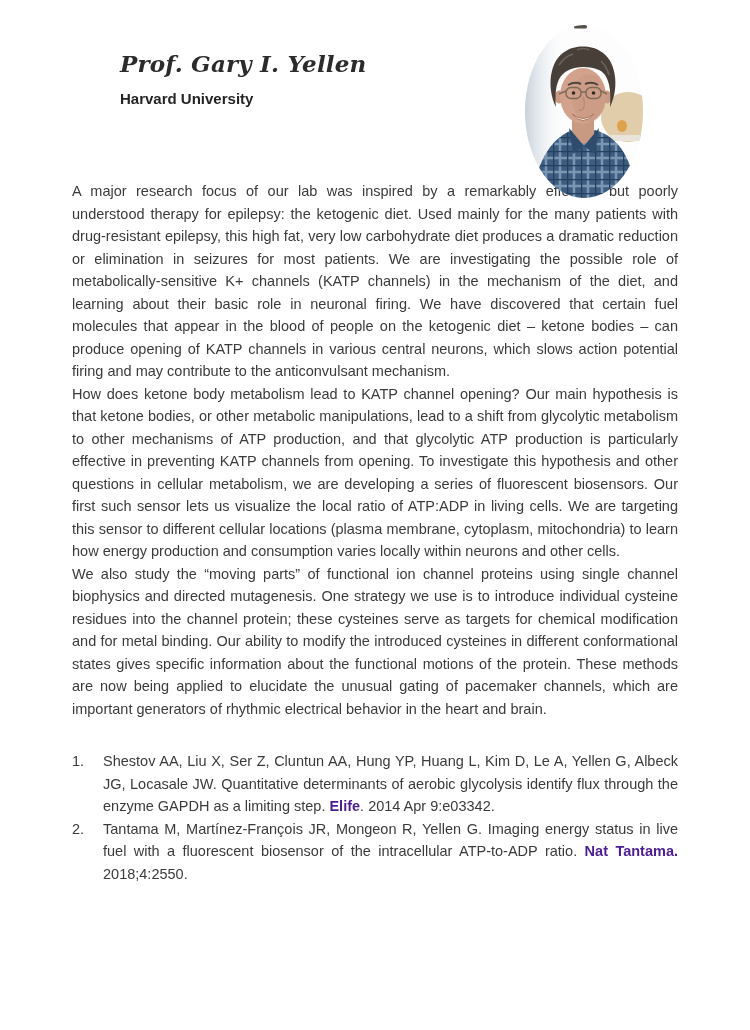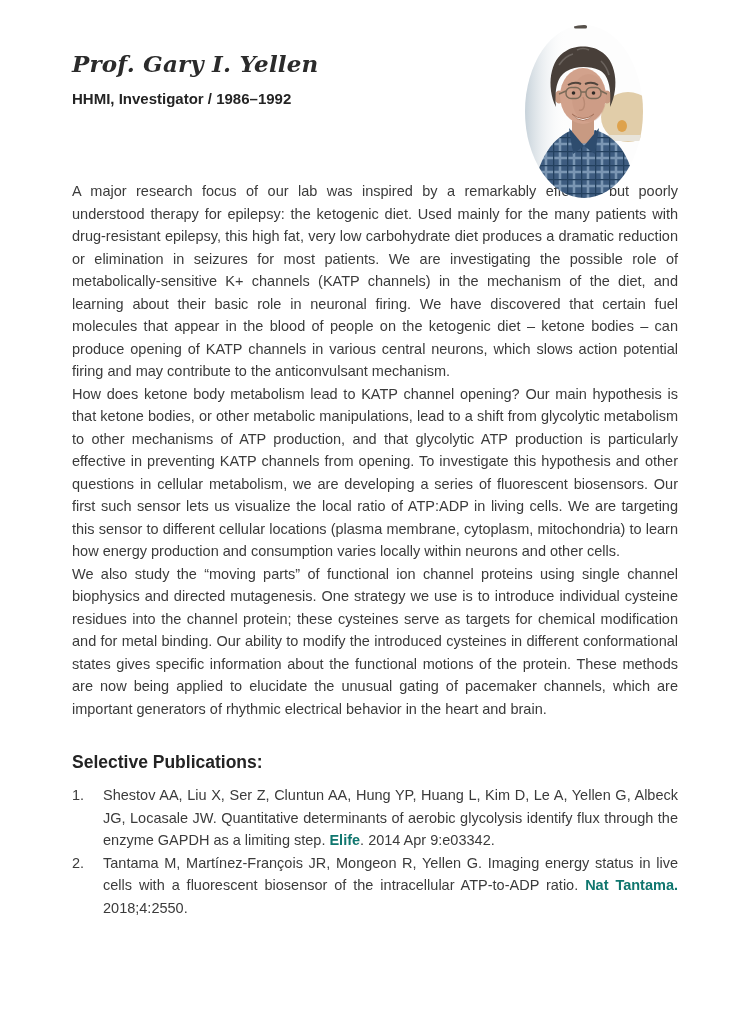--- a/index.html
+++ b/index.html
@@ -4,21 +4,21 @@
 <style>
   html,body{margin:0;padding:0;background:#ffffff;}
   .page{
     position:relative;
     width:750px;height:1030px;
     background:#ffffff;
     overflow:hidden;
     font-family:"Liberation Sans", sans-serif;
     color:#3b3b3b;
   }
-  .header-text{padding:50px 0 0 72px;}
+  .header-text{padding:50px 0 0 72px;margin-left:48px;}
   .name-title{
     margin:0;
     font-family:"DejaVu Serif", serif;
     font-style:italic;
     font-weight:bold;
     font-size:23px;
     line-height:1.25;
     color:#2b2b2b;
     letter-spacing:.2px;
   }
@@ -62,31 +62,31 @@
   .pub-num{
     flex:none;
     width:31px;
     color:#3b3b3b;
   }
   .pub-body{
     flex:1;
     text-align:justify;
     color:#3b3b3b;
   }
-  .pub-body strong{font-weight:bold;color:#0f766e;}
+  .pub-body strong{font-weight:bold;color:#4c1d95;}
 </style>
 </head>
 <body>
 
 <div class="page">
 
   <div class="header-text">
     <h1 class="name-title">Prof. Gary I. Yellen</h1>
     <div class="affiliation">
-      <div>HHMI, Investigator / 1986–1992</div>
+      <div>Harvard University</div>
     </div>
   </div>
 
   <div class="portrait">
     <svg viewBox="0 0 118 173" width="118" height="173" xmlns="http://www.w3.org/2000/svg">
       <defs>
         <clipPath id="oval">
             <ellipse cx="59" cy="86.5" rx="59" ry="86.5"></ellipse>
           </clipPath>
         <pattern id="plaid" width="14" height="14" patternUnits="userSpaceOnUse">
@@ -131,24 +131,23 @@
     </svg>
   </div>
 
   <div class="bio">
     <p>A major research focus of our lab was inspired by a remarkably effective but poorly understood therapy for epilepsy: the ketogenic diet. Used mainly for the many patients with drug-resistant epilepsy, this high fat, very low carbohydrate diet produces a dramatic reduction or elimination in seizures for most patients. We are investigating the possible role of metabolically-sensitive K+ channels (KATP channels) in the mechanism of the diet, and learning about their basic role in neuronal firing. We have discovered that certain fuel molecules that appear in the blood of people on the ketogenic diet – ketone bodies – can produce opening of KATP channels in various central neurons, which slows action potential firing and may contribute to the anticonvulsant mechanism.</p>
     <p>How does ketone body metabolism lead to KATP channel opening? Our main hypothesis is that ketone bodies, or other metabolic manipulations, lead to a shift from glycolytic metabolism to other mechanisms of ATP production, and that glycolytic ATP production is particularly effective in preventing KATP channels from opening. To investigate this hypothesis and other questions in cellular metabolism, we are developing a series of fluorescent biosensors. Our first such sensor lets us visualize the local ratio of ATP:ADP in living cells. We are targeting this sensor to different cellular locations (plasma membrane, cytoplasm, mitochondria) to learn how energy production and consumption varies locally within neurons and other cells.</p>
     <p>We also study the “moving parts” of functional ion channel proteins using single channel biophysics and directed mutagenesis. One strategy we use is to introduce individual cysteine residues into the channel protein; these cysteines serve as targets for chemical modification and for metal binding. Our ability to modify the introduced cysteines in different conformational states gives specific information about the functional motions of the protein. These methods are now being applied to elucidate the unusual gating of pacemaker channels, which are important generators of rhythmic electrical behavior in the heart and brain.</p>
   </div>
 
   <div class="pubs">
-    <h2>Selective Publications:</h2>
     <div class="pub-row">
       <span class="pub-num">1.</span>
       <span class="pub-body"><span>Shestov AA, Liu X, Ser Z, Cluntun AA, Hung YP, Huang L, Kim D, Le A, Yellen G, Albeck JG, Locasale JW. Quantitative determinants of aerobic glycolysis identify flux through the enzyme GAPDH as a limiting step. </span><strong>Elife</strong><span>. 2014 Apr 9:e03342.</span></span>
     </div>
     <div class="pub-row">
       <span class="pub-num">2.</span>
-      <span class="pub-body"><span>Tantama M, Martínez-François JR, Mongeon R, Yellen G. Imaging energy status in live cells with a fluorescent biosensor of the intracellular ATP-to-ADP ratio. </span><strong>Nat Tantama.</strong><span> 2018;4:2550.</span></span>
+      <span class="pub-body"><span>Tantama M, Martínez-François JR, Mongeon R, Yellen G. Imaging energy status in live fuel with a fluorescent biosensor of the intracellular ATP-to-ADP ratio. </span><strong>Nat Tantama.</strong><span> 2018;4:2550.</span></span>
     </div>
   </div>
 
 </div>
 
 </body></html>

